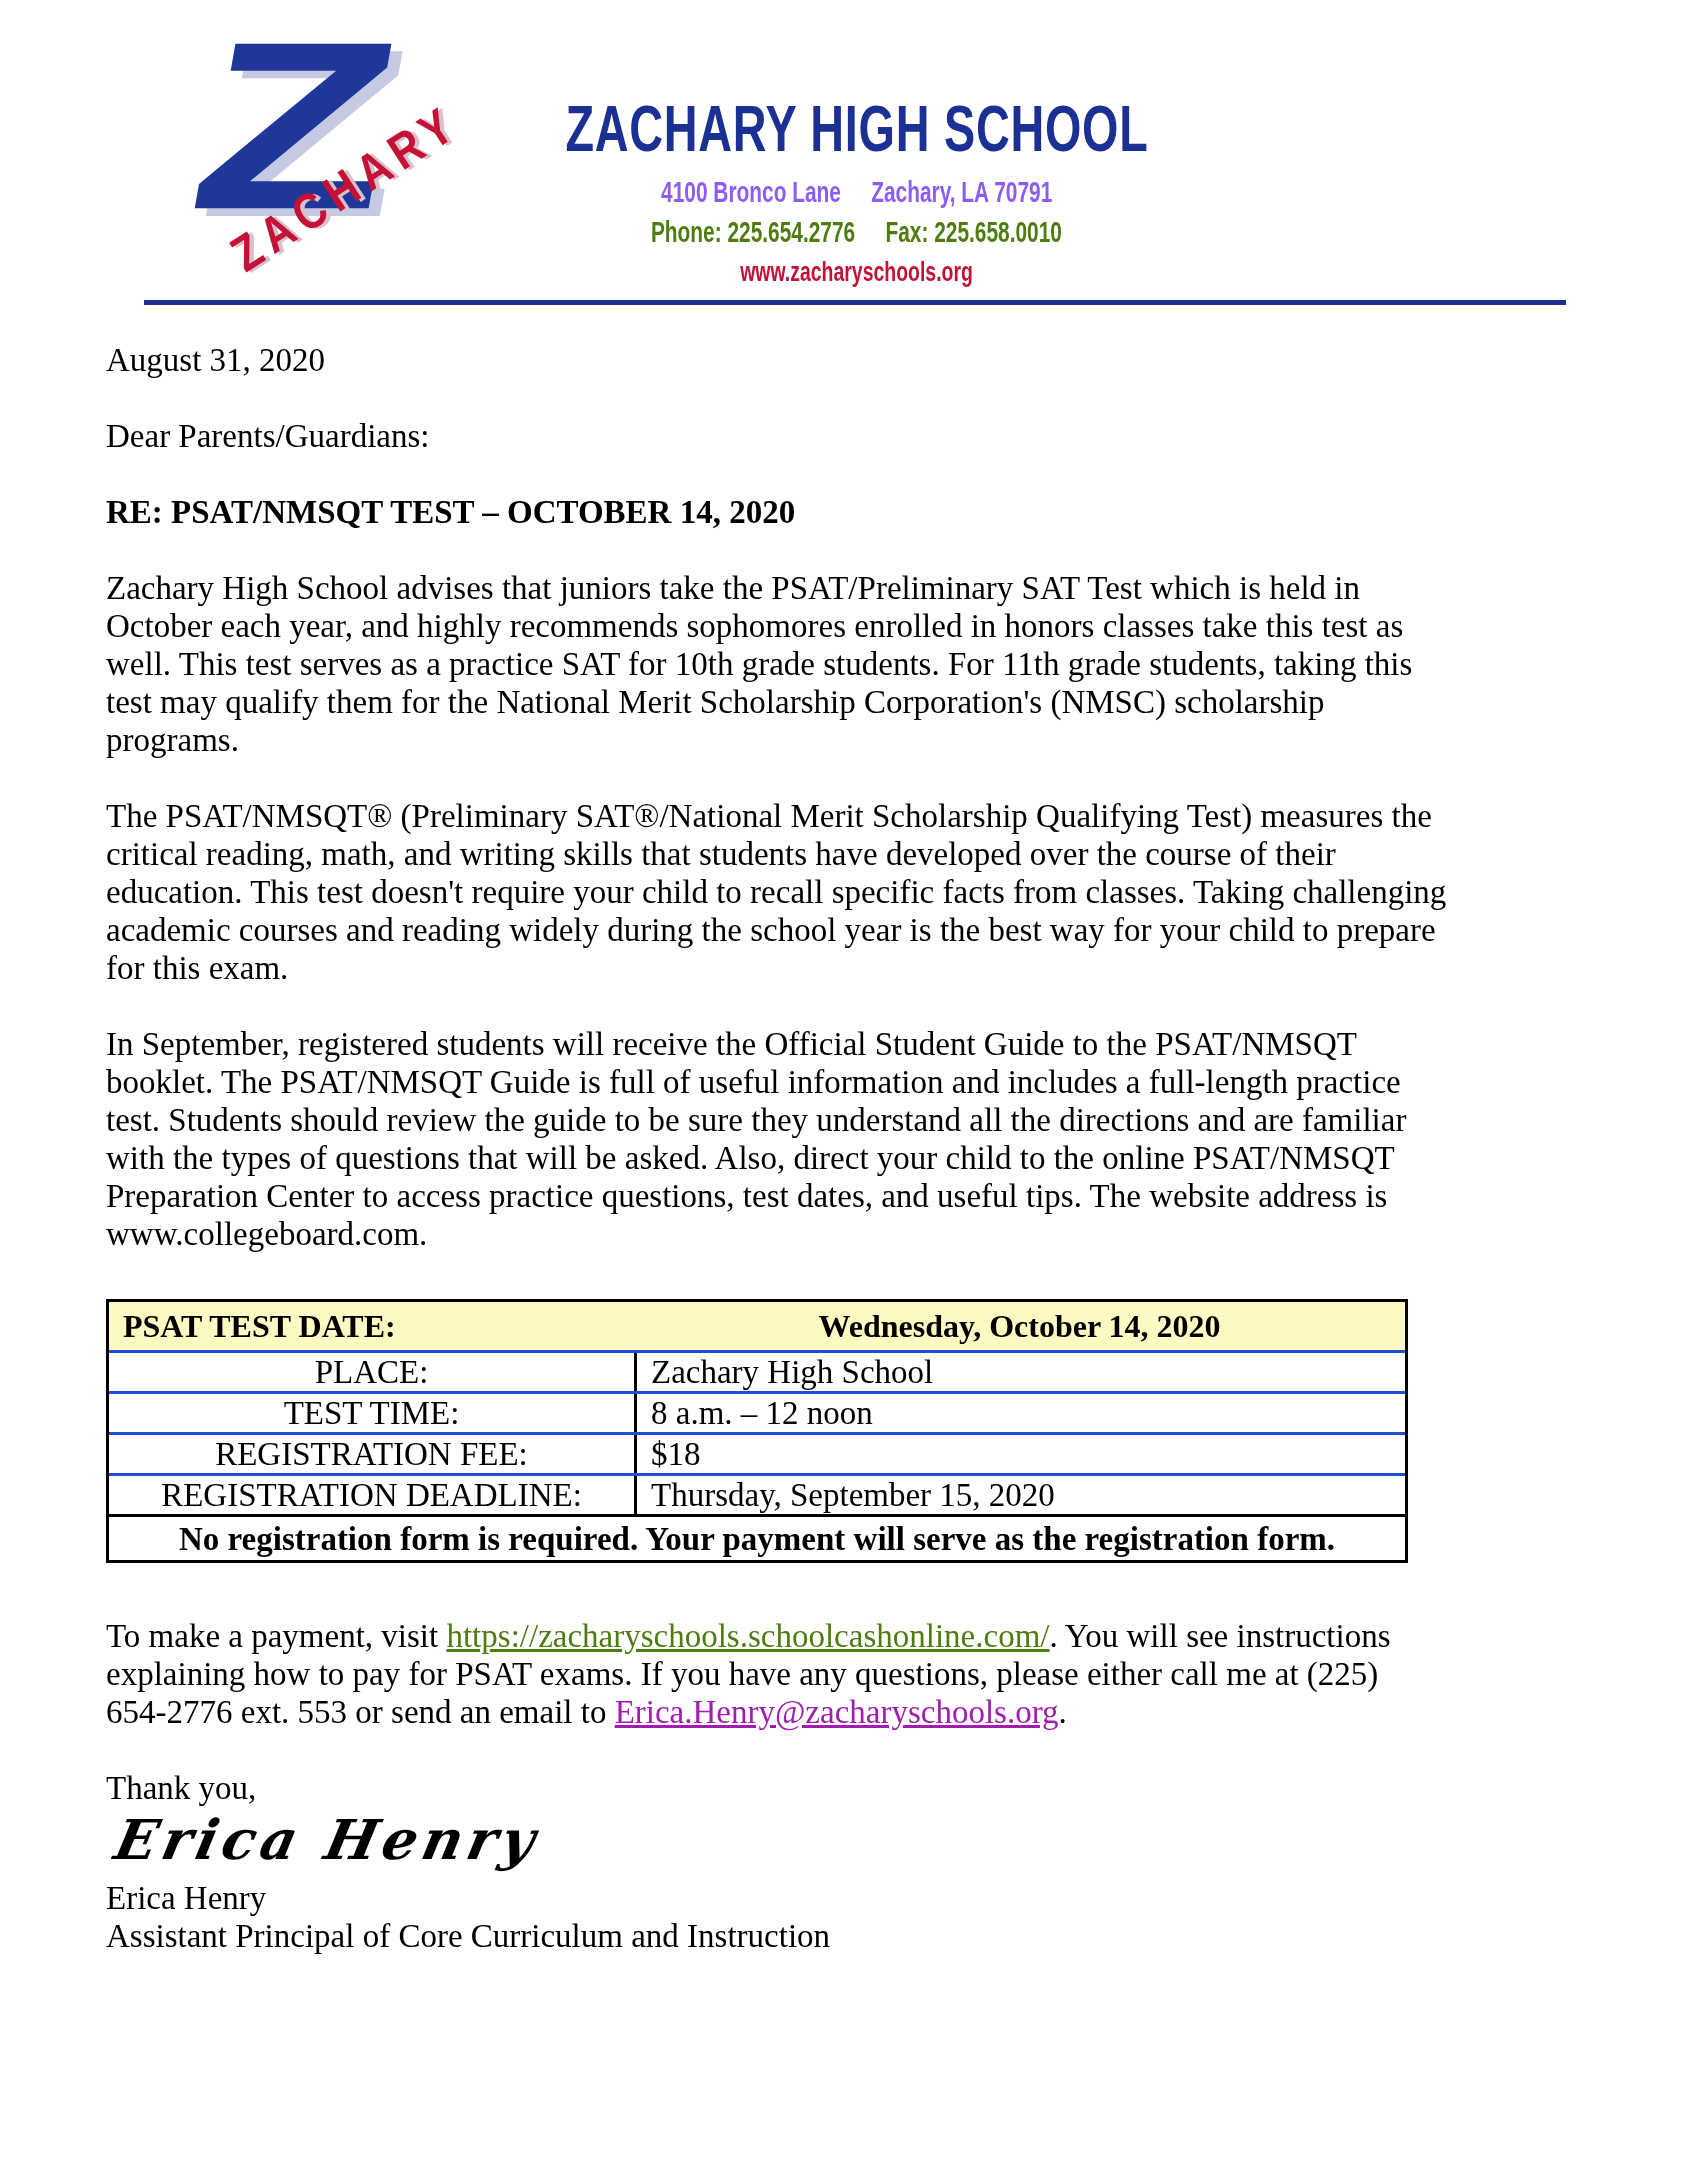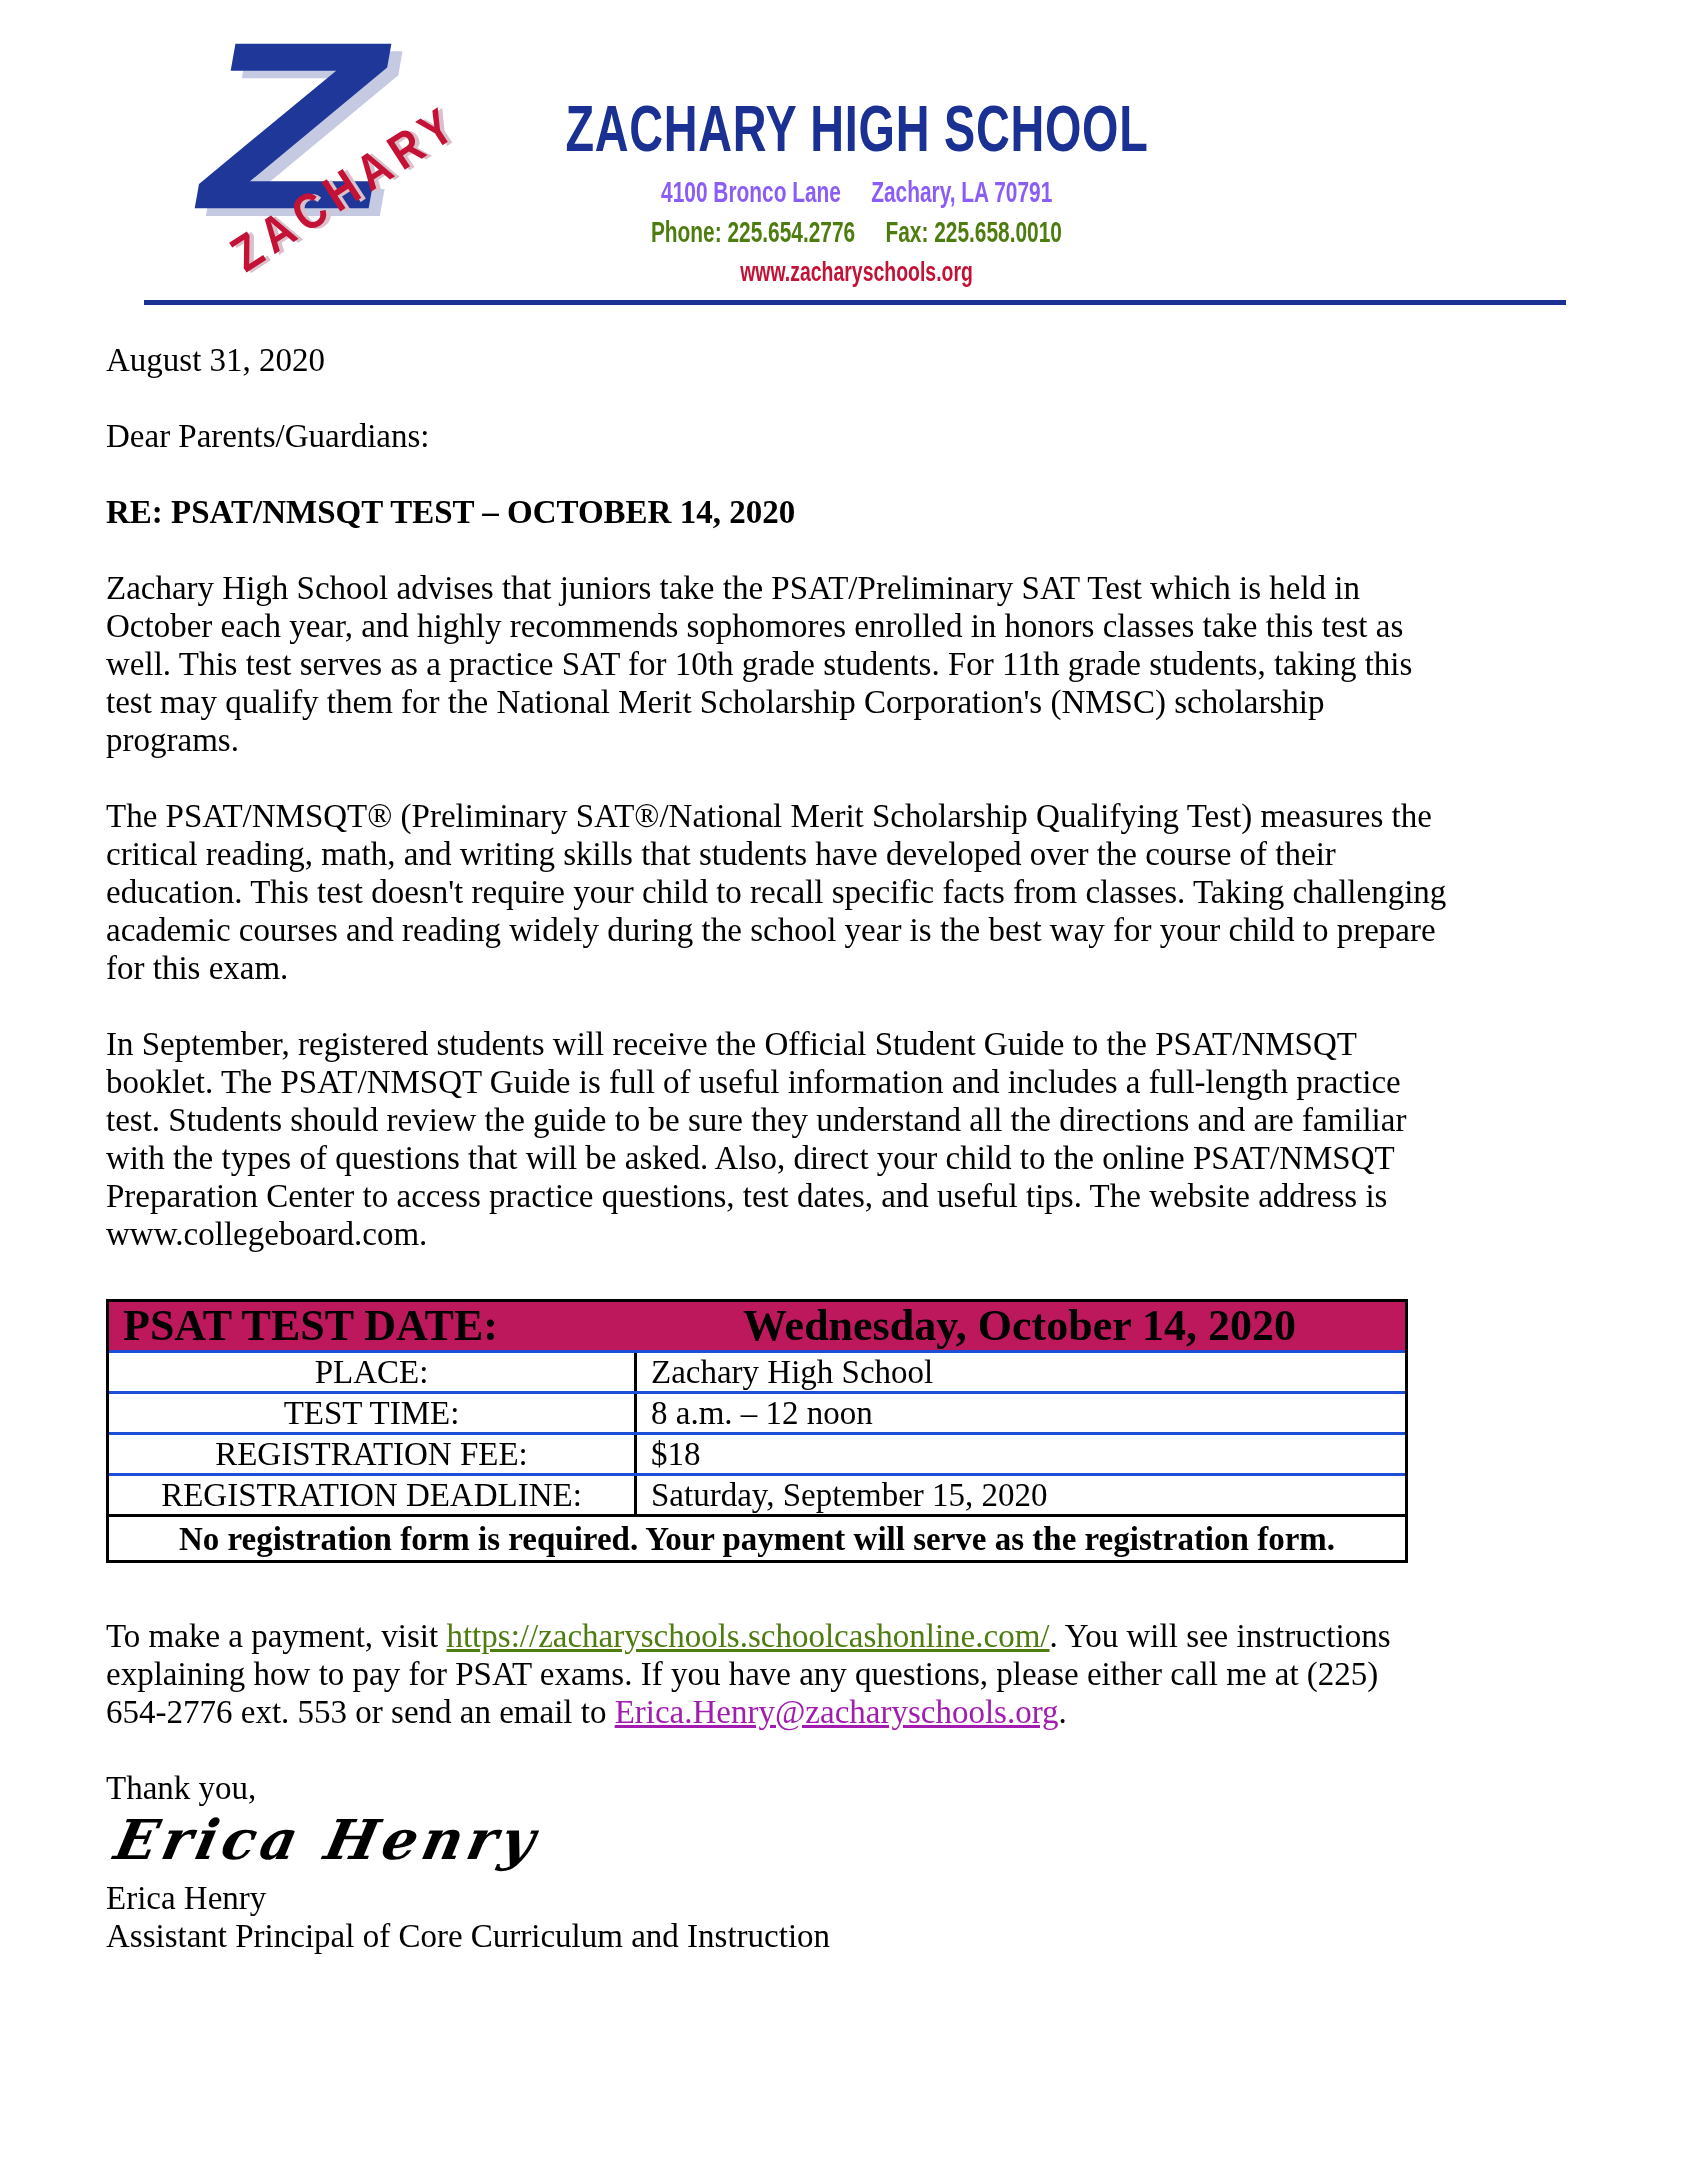--- a/index.html
+++ b/index.html
@@ -62,21 +62,21 @@
   .letter p { margin: 0 0 38px 0; }
   .subject-line { font-weight: bold; }
 
   
   .psat-table {
     width: 1302px;
     border: 3px solid #000;
     margin: 46px 0 54px 0;
   }
   .t-row { display: flex; align-items: stretch; border-top: 3px solid #1d4ed8; min-height: 40px; }
-  .t-header { border-top: none; background: #be185d; min-height: 48px; font-weight: bold; font-size: 44px; }
+  .t-header { border-top: none; background: #fef9c3; min-height: 48px; font-weight: bold; font-size: 32px; }
   .t-label { width: 525px; display: flex; align-items: center; justify-content: center; }
   .t-header .t-label { justify-content: flex-start; padding-left: 14px; }
   .t-value { flex: 1; display: flex; align-items: center; border-left: 3px solid #000; padding-left: 14px; }
   .t-header .t-value { border-left: none; justify-content: center; padding-left: 0; }
   .t-footer { border-top: 3px solid #000; min-height: 46px; display: flex; align-items: center; justify-content: center; font-weight: bold; }
 
   
   .web-link { color: #4d7c0f; text-decoration: underline; cursor: pointer; }
   .email-link { color: #a21caf; text-decoration: underline; cursor: pointer; }
 
@@ -148,21 +148,21 @@
       <div class="t-row">
         <div class="t-label">TEST TIME:</div>
         <div class="t-value">8 a.m. – 12 noon</div>
       </div>
       <div class="t-row">
         <div class="t-label">REGISTRATION FEE:</div>
         <div class="t-value">$18</div>
       </div>
       <div class="t-row">
         <div class="t-label">REGISTRATION DEADLINE:</div>
-        <div class="t-value">Saturday, September 15, 2020</div>
+        <div class="t-value">Thursday, September 15, 2020</div>
       </div>
       <div class="t-footer">No registration form is required. Your payment will serve as the registration form.</div>
     </div>
 
     <p><span>To make a payment, visit </span><a class="web-link">https://zacharyschools.schoolcashonline.com/</a><span>. You will see instructions explaining how to pay for PSAT exams. If you have any questions, please either call me at (225) 654-2776 ext. 553 or send an email to </span><a class="email-link">Erica.Henry@zacharyschools.org</a><span>.</span></p>
 
     <p class="closing">Thank you,</p>
 
     <div>
       <span class="signature-script">Erica Henry</span>

